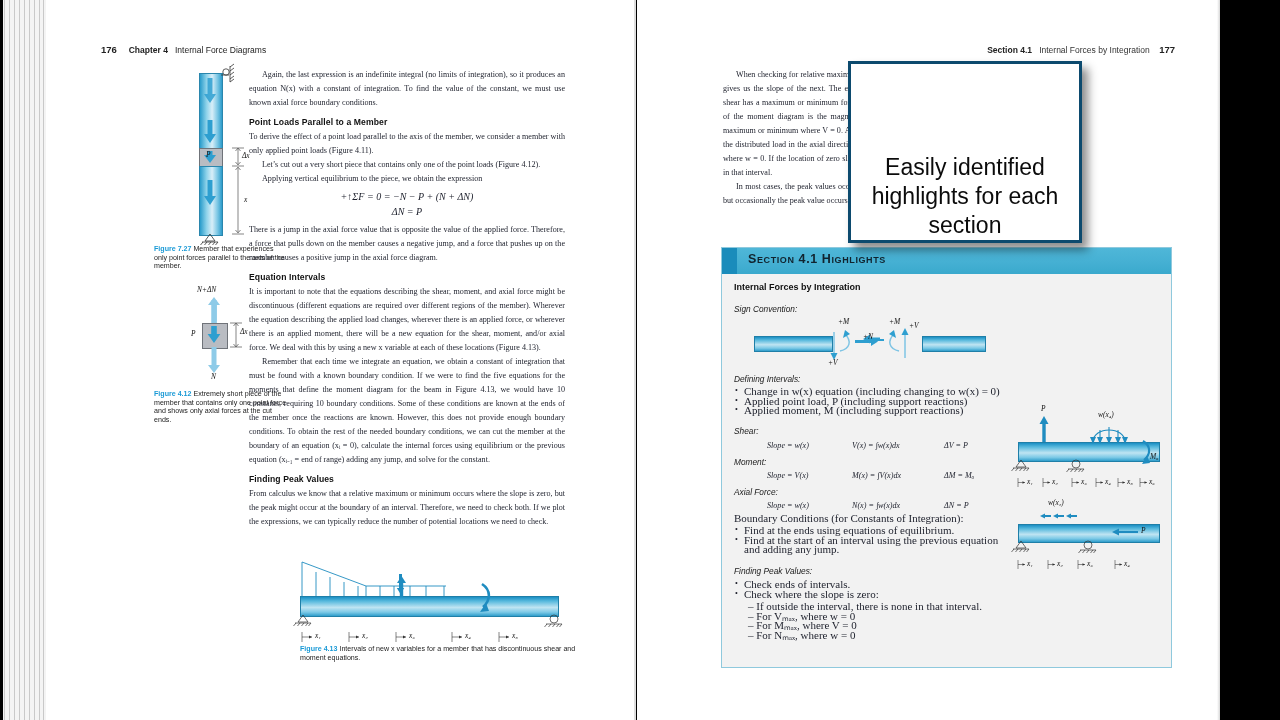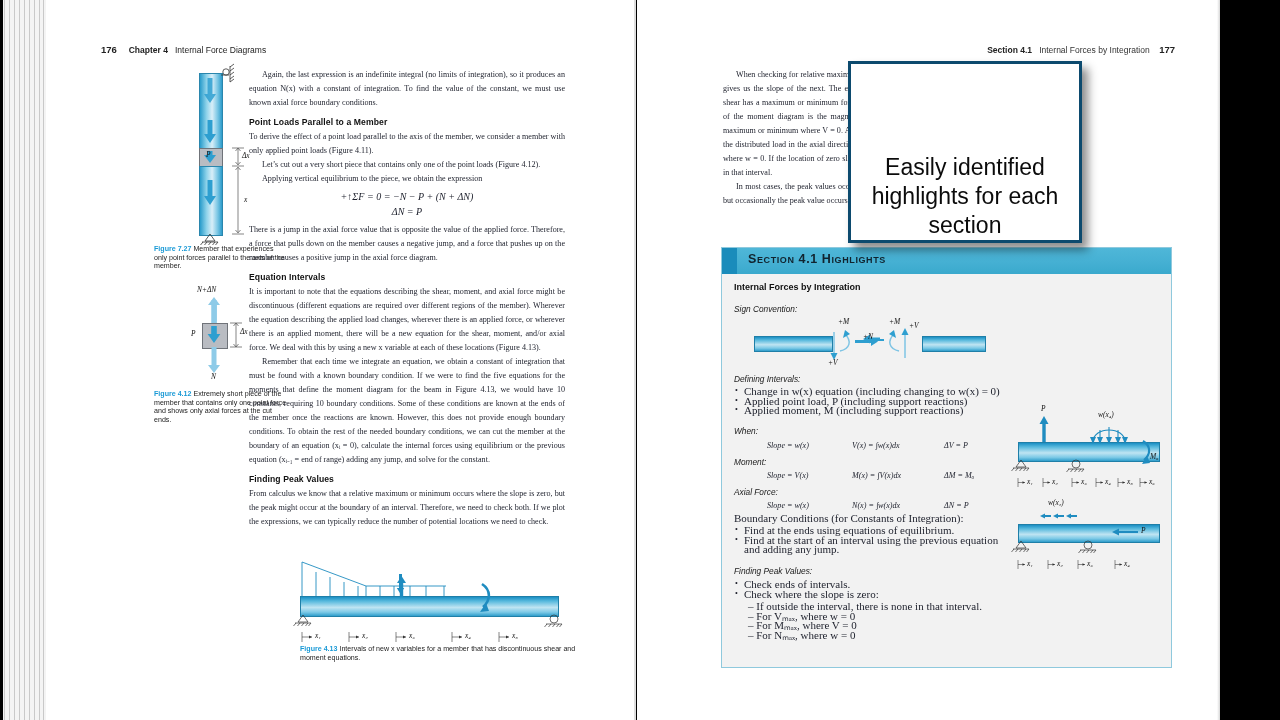--- a/index.html
+++ b/index.html
@@ -379,21 +379,21 @@
 
       <div class="hl-it" style="left:12px;top:100px;">Defining Intervals:</div>
       <div class="hl-t" style="left:12px;top:113px;width:268px;">
         <ul>
           <li>Change in w(x) equation (including changing to w(x) = 0)</li>
           <li>Applied point load, P (including support reactions)</li>
           <li>Applied moment, M (including support reactions)</li>
         </ul>
       </div>
 
-      <div class="hl-it" style="left:12px;top:152px;">When:</div>
+      <div class="hl-it" style="left:12px;top:152px;">Shear:</div>
       <div class="hl-eq" style="left:45px;top:167px;">Slope = w(x)</div>
       <div class="hl-eq" style="left:130px;top:167px;">V(x) = ∫w(x)dx</div>
       <div class="hl-eq" style="left:222px;top:167px;">ΔV = P</div>
 
       <div class="hl-it" style="left:12px;top:183px;">Moment:</div>
       <div class="hl-eq" style="left:45px;top:197px;">Slope = V(x)</div>
       <div class="hl-eq" style="left:130px;top:197px;">M(x) = ∫V(x)dx</div>
       <div class="hl-eq" style="left:222px;top:197px;">ΔM = Mₒ</div>
 
       <div class="hl-it" style="left:12px;top:213px;">Axial Force:</div>

